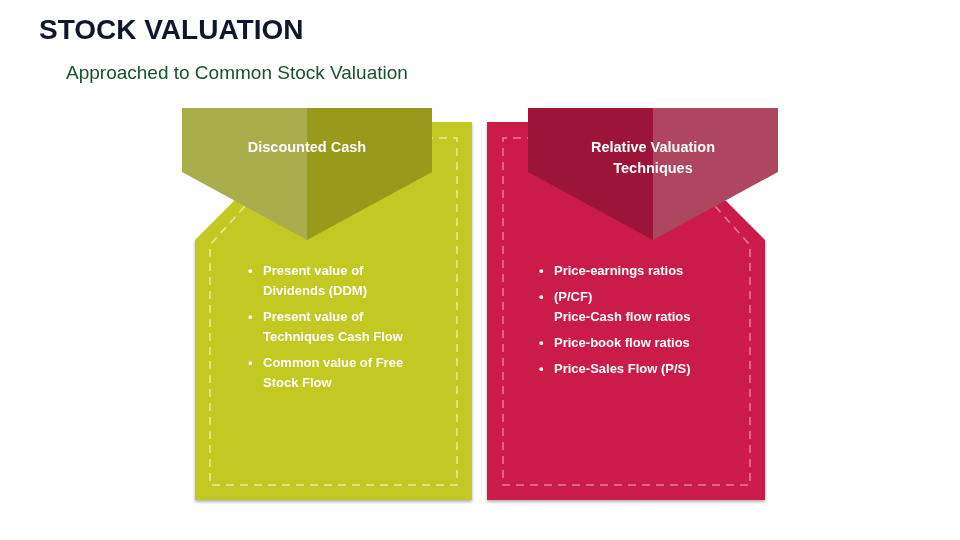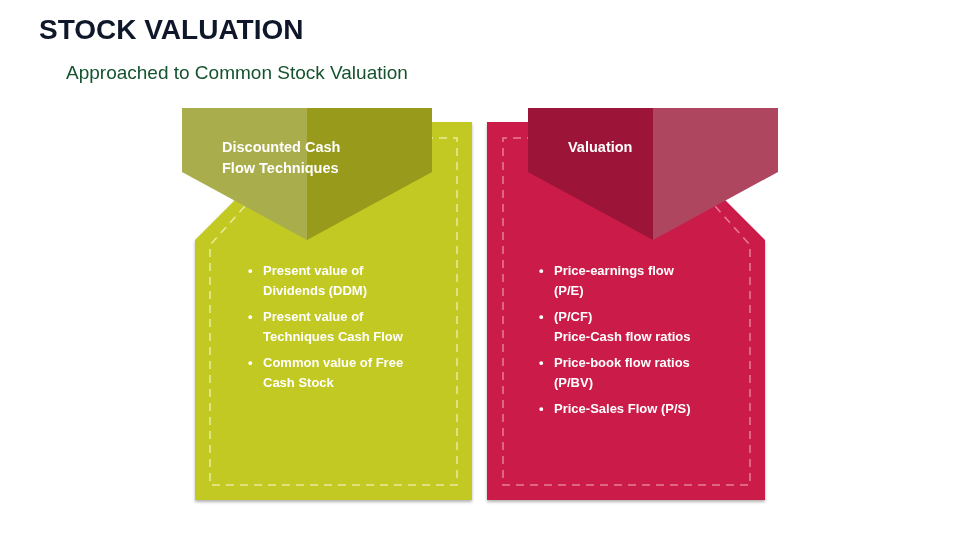--- a/index.html
+++ b/index.html
@@ -1,21 +1,21 @@
 <!DOCTYPE html>
 <html><head>
   <meta charset="utf-8">
   <style>
     html, body { margin:0; padding:0; }
     body { width:960px; height:540px; background:#ffffff; position:relative; overflow:hidden;
            font-family:"Liberation Sans", "DejaVu Sans", sans-serif; }
     .title { position:absolute; left:39px; top:14px; font-size:28px; font-weight:bold; color:#0f172a; letter-spacing:0px; }
     .subtitle { position:absolute; left:39px; top:62px; font-size:19px; color:#14532d;margin-left:27px; }
     svg.shapes { position:absolute; left:0; top:0; }
-    .banner-text { position:absolute; color:#ffffff; font-weight:bold; font-size:14.5px; line-height:21px; }
+    .banner-text { position:absolute; color:#ffffff; font-weight:bold; font-size:14.5px; line-height:21px; text-align:center; }
     .list { position:absolute; margin:0; padding:0; list-style:none; color:#ffffff; font-weight:bold; font-size:13px; line-height:20px; }
     .list li { position:relative; padding-left:15px; margin-bottom:6px; }
     .list li .bullet { position:absolute; left:0; top:0; }
   </style>
 </head>
 <body>
 
 <div class="title">STOCK VALUATION</div>
 <div class="subtitle">Approached to Common Stock Valuation</div>
 
@@ -34,58 +34,56 @@
 
   <polygon points="487,122 725,122 725,200 765,240 765,500 487,500" fill="#cb1a4a" filter="url(#sh)"></polygon>
   <polyline points="535,138 503,138 503,485 750,485 750,245 714,205" fill="none" stroke="#e77c98" stroke-width="1.5" stroke-dasharray="8,6"></polyline>
 
   <polygon points="528,108 653,108 653,240 528,172" fill="#9c1437"></polygon>
   <polygon points="653,108 778,108 778,172 653,240" fill="#ae4660"></polygon>
 </svg>
 
 <div class="banner-text" style="left:222px; top:137px; width:170px;">
   <div>Discounted Cash</div>
-  <div>Flow Techniques</div>
 </div>
 
 <div class="banner-text" style="left:568px; top:137px; width:170px;">
-  <div>Valuation</div>
+  <div>Relative Valuation</div>
+  <div>Techniques</div>
 </div>
 
 <ul class="list" style="left:248px; top:261px; width:200px;">
   <li>
     <span class="bullet">•</span>
     <div>Present value of</div>
     <div>Dividends (DDM)</div>
   </li>
   <li>
     <span class="bullet">•</span>
     <div>Present value of</div>
     <div>Techniques Cash Flow</div>
   </li>
   <li>
     <span class="bullet">•</span>
     <div>Common value of Free</div>
-    <div>Cash Stock</div>
+    <div>Stock Flow</div>
   </li>
 </ul>
 
 <ul class="list" style="left:539px; top:261px; width:210px;">
   <li>
     <span class="bullet">•</span>
-    <div>Price-earnings flow</div>
-    <div>(P/E)</div>
+    <div>Price-earnings ratios</div>
   </li>
   <li>
     <span class="bullet">•</span>
     <div>(P/CF)</div>
     <div>Price-Cash flow ratios</div>
   </li>
   <li>
     <span class="bullet">•</span>
     <div>Price-book flow ratios</div>
-    <div>(P/BV)</div>
   </li>
   <li>
     <span class="bullet">•</span>
     <div>Price-Sales Flow (P/S)</div>
   </li>
 </ul>
 
 </body></html>

